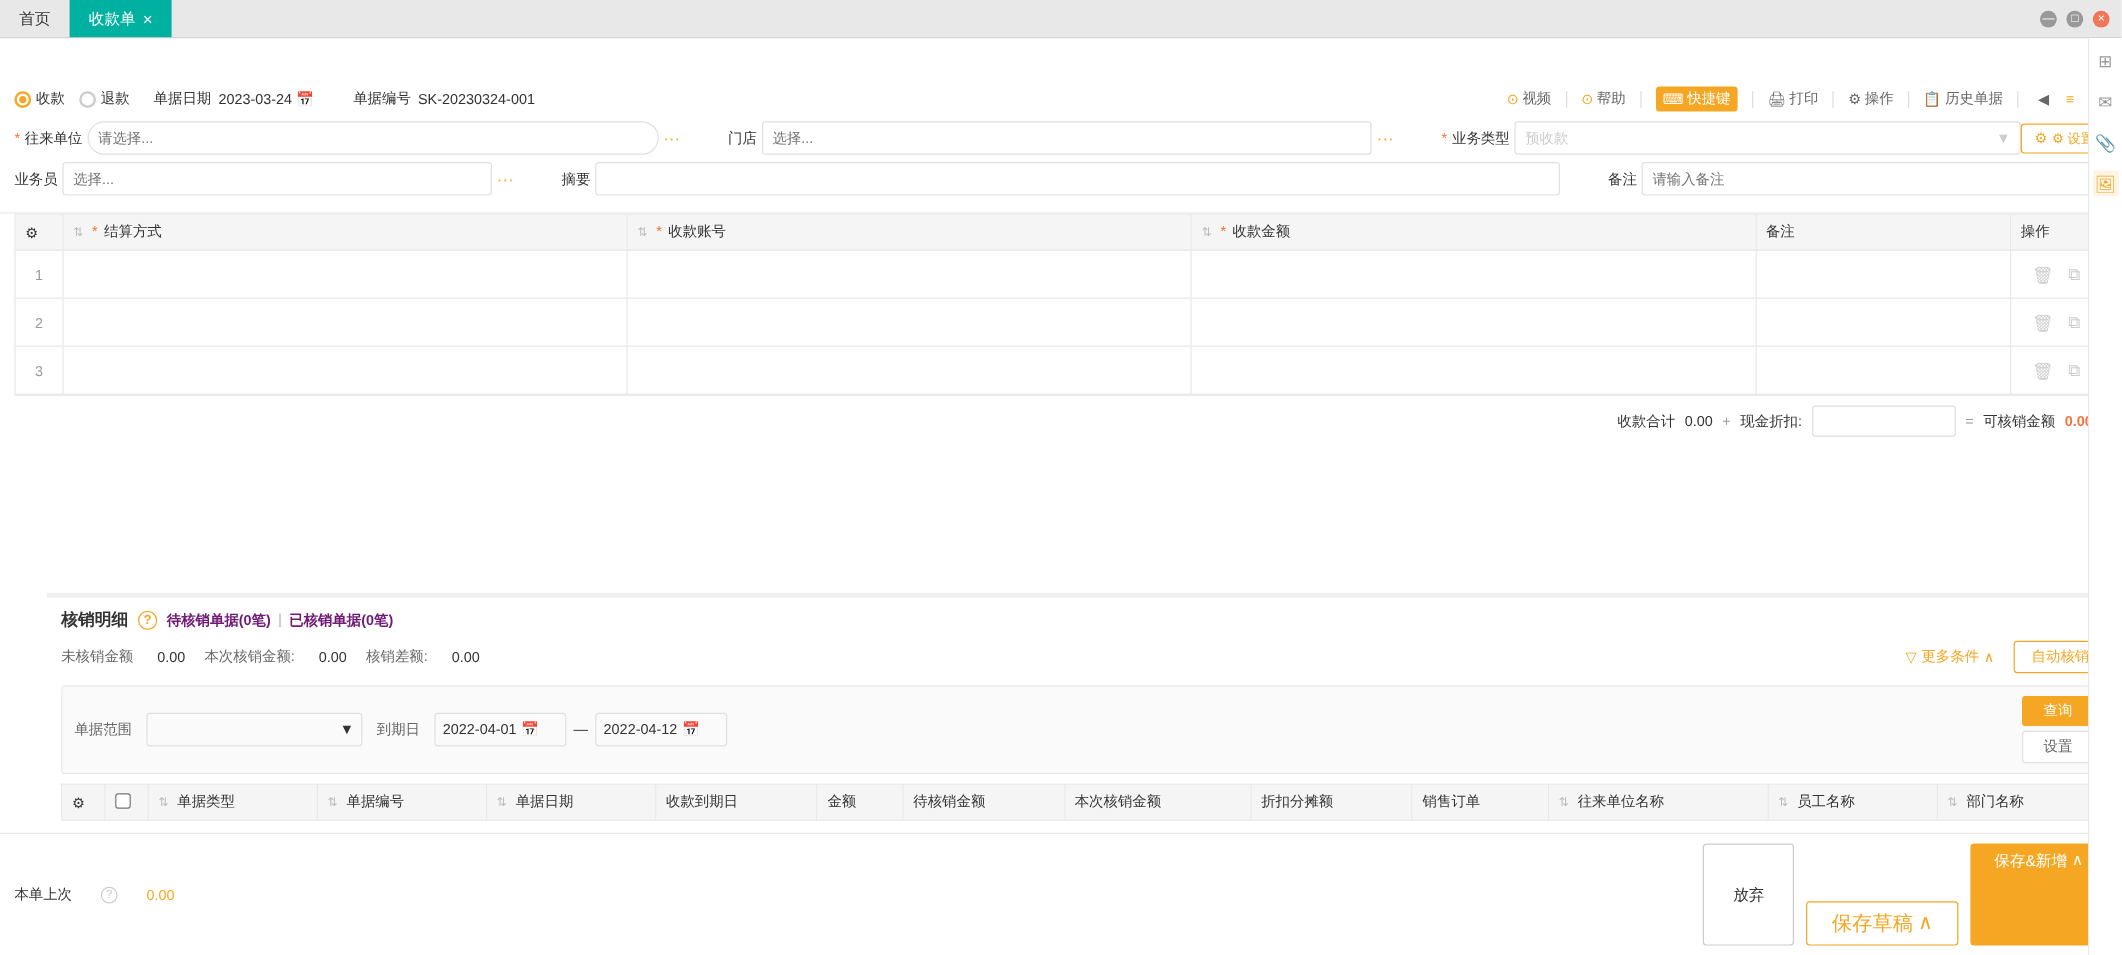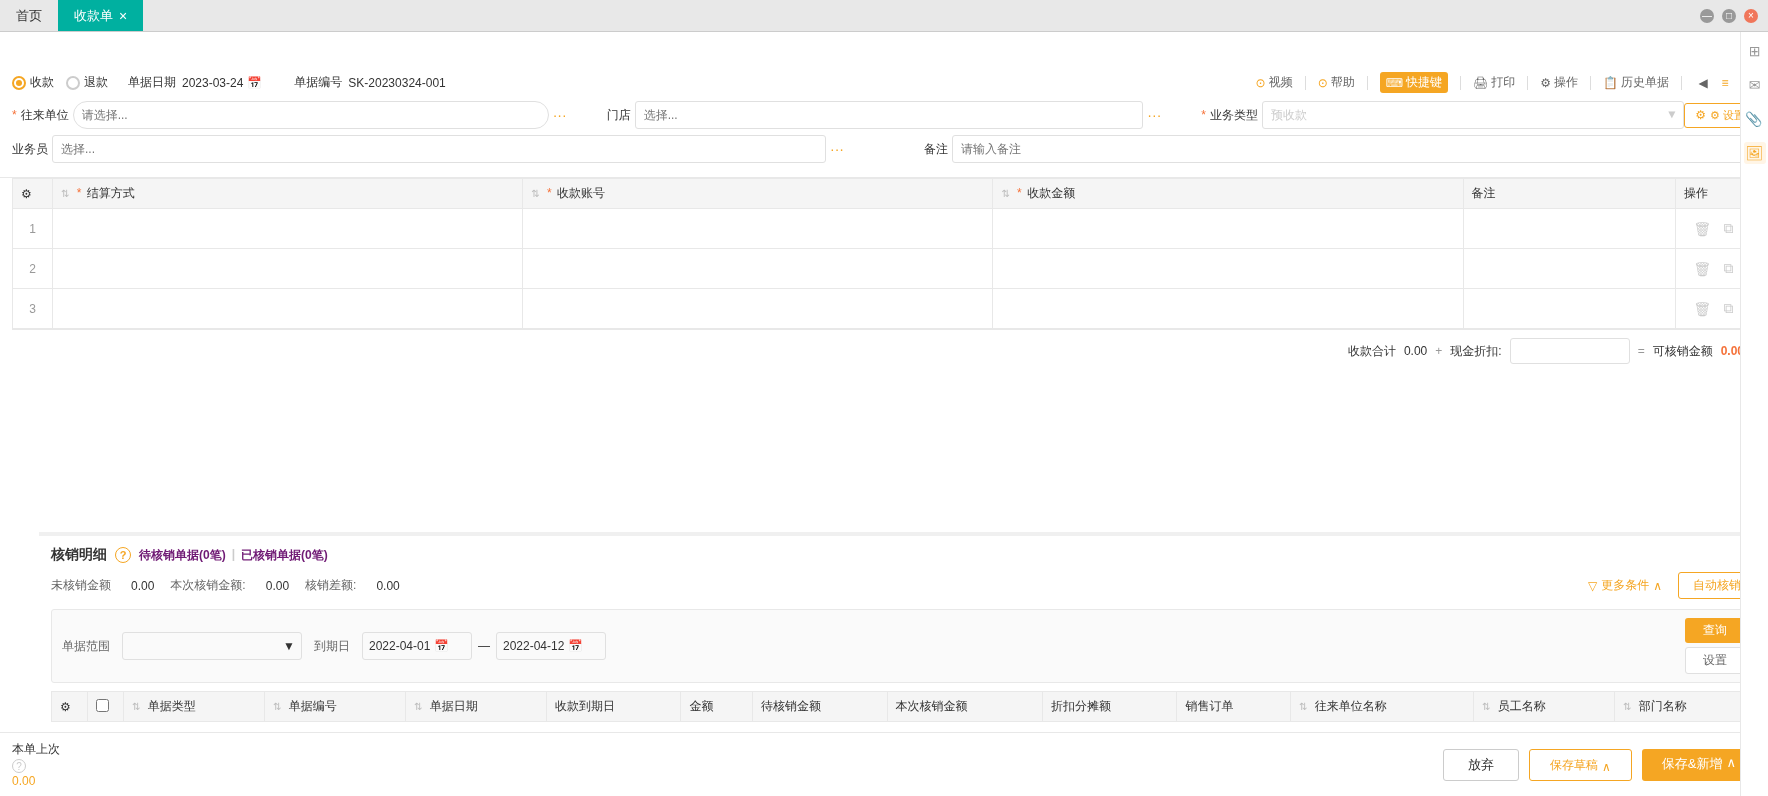--- a/index.html
+++ b/index.html
@@ -41,21 +41,21 @@
     .view-icon { width: 18px; height: 18px; display: flex; align-items: center; justify-content: center; cursor: pointer; color: #666; }
     .view-icon.active { color: #f5a623; }
 
     
     .form-row { display: flex; align-items: center; gap: 0; margin-bottom: 6px; }
     .form-field { display: flex; align-items: center; flex: 1; }
     .required-label { color: #f5723a; margin-right: 4px; }
     .field-name { color: #333; white-space: nowrap; margin-right: 4px; }
     .field-input { flex: 1; height: 28px; border: 1px solid #e0e0e0; border-radius: 3px; padding: 0 8px; color: #ccc; font-size: 12px; outline: none; }
     .more-btn { color: #f5a623; cursor: pointer; margin-left: 4px; font-size: 14px; }
-    .select-input { flex: 1; height: 28px; border: 1px solid #e0e0e0; border-radius: 3px; padding: 0 8px; font-size: 12px; color: #ccc; display: flex; align-items: center; justify-content: space-between; cursor: pointer; font-family: Liberation Mono, monospace; }
+    .select-input { flex: 1; height: 28px; border: 1px solid #e0e0e0; border-radius: 3px; padding: 0 8px; font-size: 12px; color: #ccc; display: flex; align-items: center; justify-content: space-between; cursor: pointer; }
     .select-arrow { color: #ccc; }
     .settings-btn { display: flex; align-items: center; gap: 4px; padding: 4px 10px; border: 1px solid #f5a623; color: #f5a623; border-radius: 3px; cursor: pointer; white-space: nowrap; }
     .data-table { width: 100%; border-collapse: collapse; }
     .data-table th { background: #f5f5f5; border: 1px solid #e8e8e8; padding: 6px 8px; text-align: left; font-weight: normal; color: #333; white-space: nowrap; }
     .data-table td { border: 1px solid #e8e8e8; padding: 4px 8px; height: 40px; }
     .col-settings { width: 40px; text-align: center; }
     .col-ops { width: 80px; text-align: center; }
     .th-required { color: #f5723a; margin-right: 2px; }
     .sort-arrows { color: #bbb; font-size: 10px; margin-right: 4px; }
     .row-num { color: #999; text-align: center; }
@@ -95,26 +95,26 @@
     .query-btn { padding: 4px 18px; background: #f5a623; color: #fff; border: none; border-radius: 3px; cursor: pointer; font-size: 12px; }
     .settings-btn2 { padding: 4px 14px; background: #fff; border: 1px solid #e0e0e0; color: #666; border-radius: 3px; cursor: pointer; font-size: 12px; }
     .filter-btns { display: flex; flex-direction: column; gap: 4px; margin-left: auto; }
 
     
     .bottom-table { width: 100%; border-collapse: collapse; font-size: 12px; }
     .bottom-table th { background: #f5f5f5; border: 1px solid #e8e8e8; padding: 6px 8px; text-align: left; font-weight: normal; color: #333; white-space: nowrap; }
 
     
     .footer { display: flex; align-items: center; padding: 8px 12px; border-top: 1px solid #e8e8e8; background: #fff; }
-    .footer-left { display: flex; gap: 1px; font-size: 12px; flex-direction: column; }
+    .footer-left { display: flex; align-items: center; gap: 24px; font-size: 12px; }
     .footer-info-icon { width: 14px; height: 14px; border-radius: 50%; border: 1px solid #ccc; color: #ccc; font-size: 10px; display: flex; align-items: center; justify-content: center; }
     .footer-value { color: #f5a623; }
     .footer-btns { margin-left: auto; display: flex; gap: 10px; }
     .btn-abandon { padding: 6px 24px; background: #fff; border: 1px solid #ccc; color: #333; border-radius: 3px; cursor: pointer; font-size: 13px; }
-    .btn-save-draft { padding: 6px 20px; background: #fff; border: 1px solid #f5a623; color: #f5a623; border-radius: 3px; cursor: pointer; font-size: 12px; display: flex; align-items: flex-end; gap: 4px; }
+    .btn-save-draft { padding: 6px 20px; background: #fff; border: 1px solid #f5a623; color: #f5a623; border-radius: 3px; cursor: pointer; font-size: 17px; display: flex; align-items: flex-start; gap: 4px; margin-top: 48px; }
     .btn-save-new { padding: 6px 20px; background: #f5a623; border: none; color: #fff; border-radius: 3px; cursor: pointer; font-size: 13px; display: flex; align-items: flex-start; gap: 4px; }
 
     
     .right-sidebar { position: fixed; right: 0; top: 32px; width: 28px; height: calc(796px - 32px); display: flex; flex-direction: column; align-items: center; padding: 8px 0; gap: 12px; background: #fff; border-left: 1px solid #e8e8e8; z-index: 100; }
     .sidebar-icon { width: 22px; height: 22px; display: flex; align-items: center; justify-content: center; cursor: pointer; color: #999; font-size: 14px; }
     .sidebar-icon.active { color: #f5a623; background: #fff5e6; border-radius: 3px; }
   </style>
 </head>
 <body>
 
@@ -222,20 +222,24 @@
       </div>
     </div>
 
     <div class="form-row">
       <div class="form-field" style="flex:2">
         <span class="field-name">业务员</span>
         <input class="field-input" type="text" style="color: rgb(204, 204, 204);" placeholder="选择...">
         <span class="more-btn">···</span>
       </div>
       <div style="width:40px"></div>
+      <div class="form-field" style="flex:4">
+        <span class="field-name">摘要</span>
+        <input class="field-input" type="text" style="flex: 1 1 0%;">
+      </div>
       <div style="width:40px"></div>
       <div class="form-field" style="flex:2">
         <span class="field-name">备注</span>
         <input class="field-input" type="text" placeholder="请输入备注" style="">
       </div>
     </div>
 
   </div>
 
   <div style="flex:1; overflow:auto; padding: 0 12px;">

